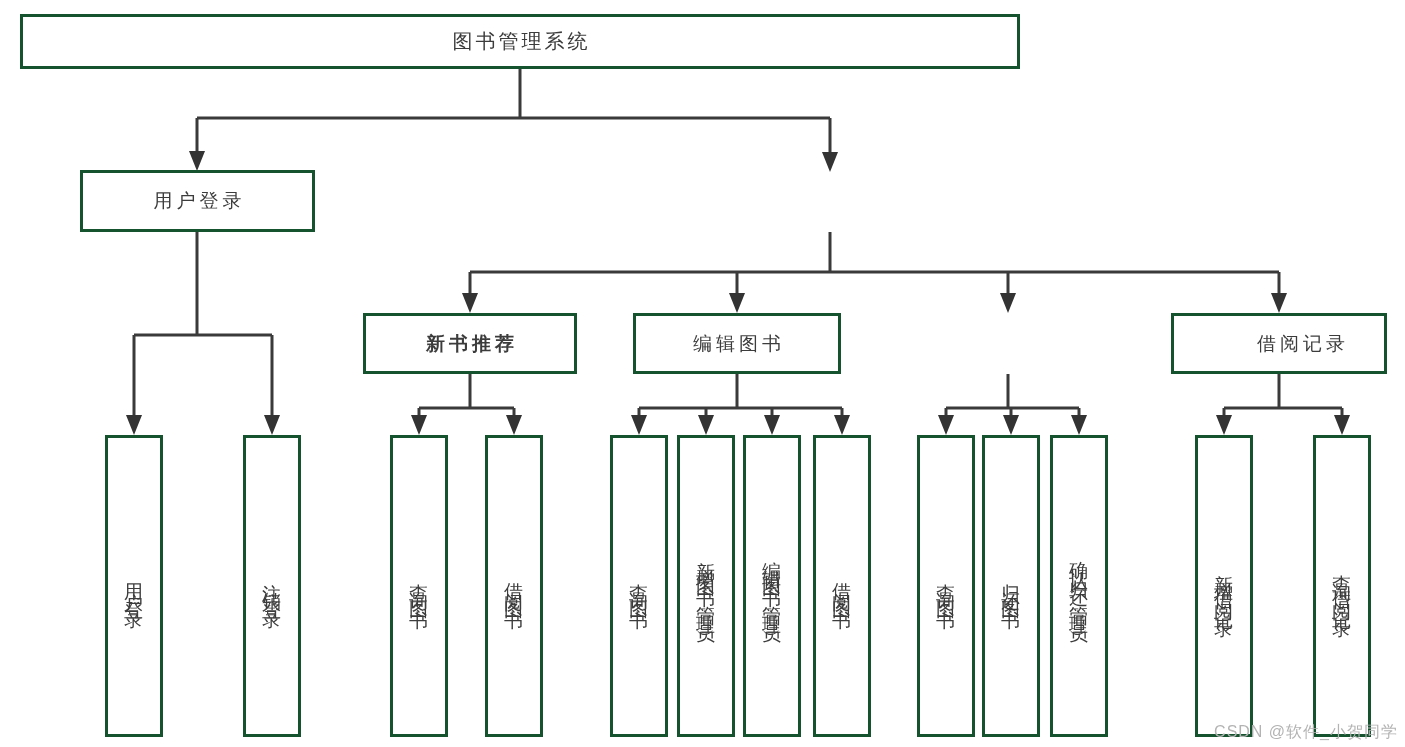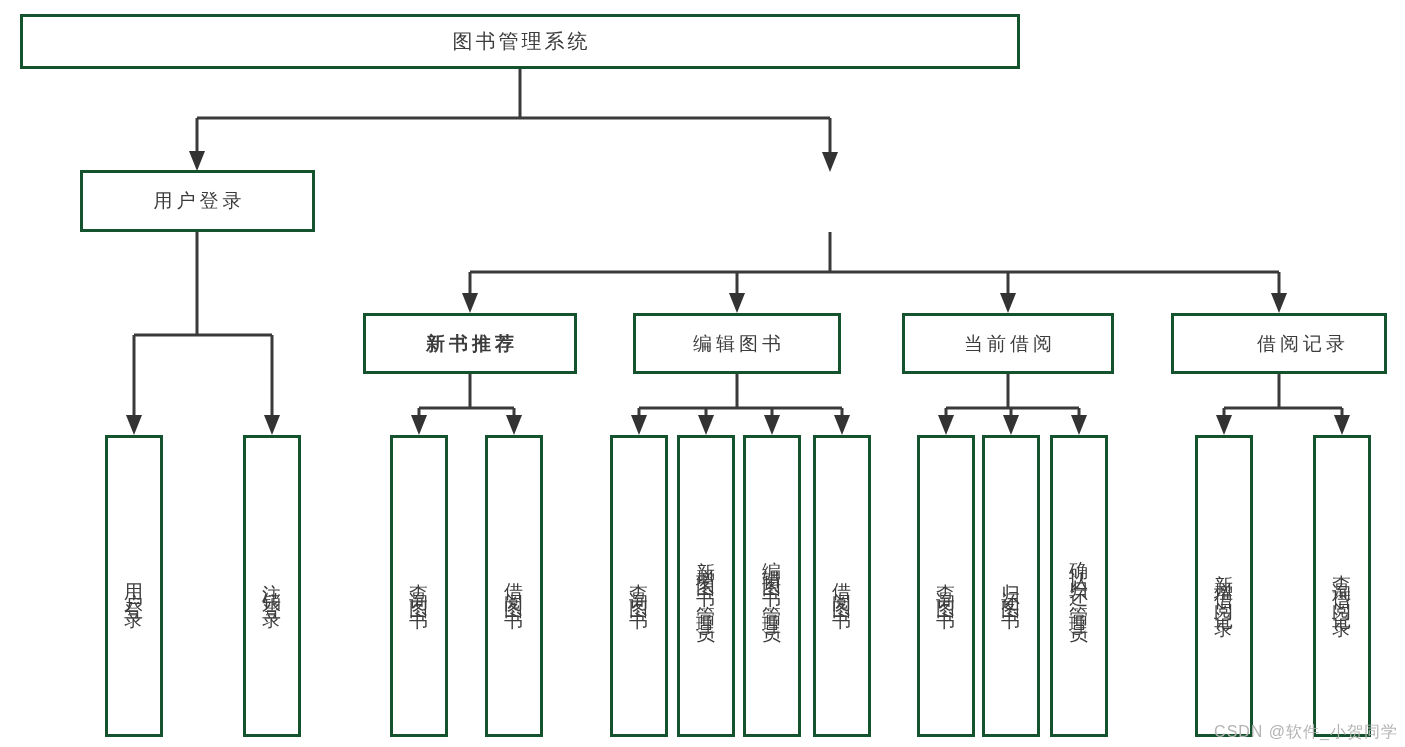--- a/index.html
+++ b/index.html
@@ -99,21 +99,20 @@
       <polygon points="1334,415 1350,415 1342,435"></polygon>
     </g>
   </svg>
 
   <div class="box root-box" style="left:20px; top:14px; width:1000px; height:55px;">图书管理系统</div>
 
   <div class="box h-box" style="left:80px; top:170px; width:235px; height:62px;">用户登录</div>
 
   <div class="box h-box" style="left:363px; top:313px; width:214px; height:61px;font-weight:bold;">新书推荐</div>
   <div class="box h-box" style="left:633px; top:313px; width:208px; height:61px;">编辑图书</div>
-  <div class="box h-box" style="left:902px; top:313px; width:212px; height:61px;">当前借阅</div>
   <div class="box h-box" style="left:1171px; top:313px; width:216px; height:61px;padding-left:44px;">借阅记录</div>
 
   <div class="box v-box" style="left:105px; top:435px; width:58px; height:302px;">用户登录</div>
   <div class="box v-box" style="left:243px; top:435px; width:58px; height:302px;">注销登录</div>
 
   <div class="box v-box" style="left:390px; top:435px; width:58px; height:302px;">查询图书</div>
   <div class="box v-box" style="left:485px; top:435px; width:58px; height:302px;">借阅图书</div>
 
   <div class="box v-box" style="left:610px; top:435px; width:58px; height:302px;">查询图书</div>
   <div class="box v-box" style="left:677px; top:435px; width:58px; height:302px;">新增图书（管理员）</div>

